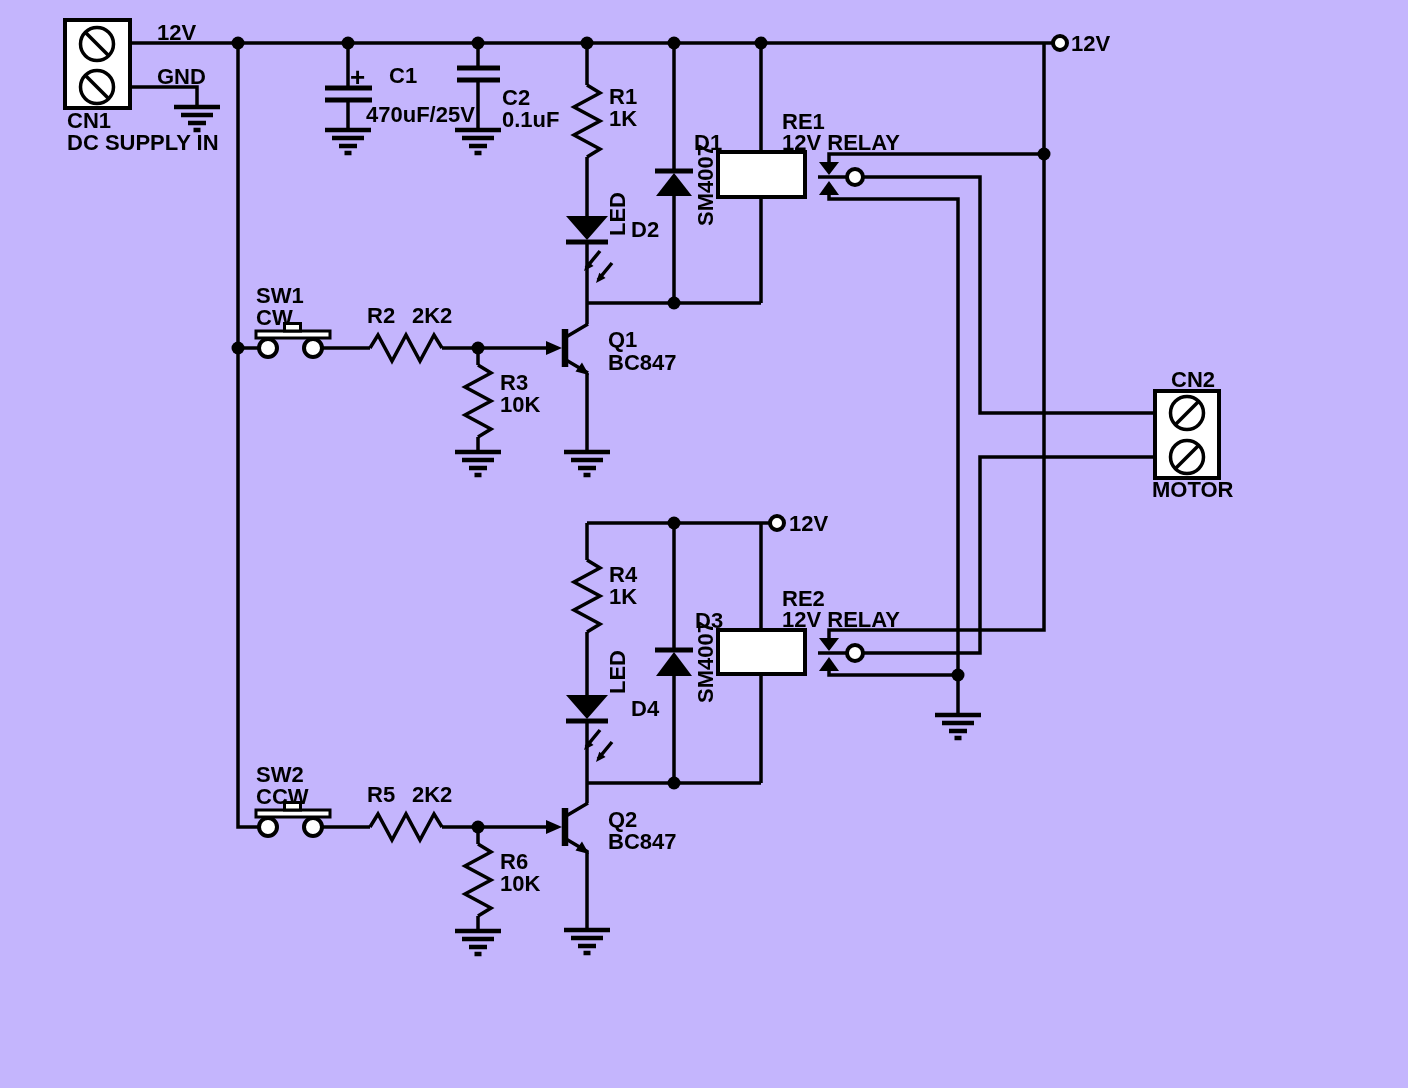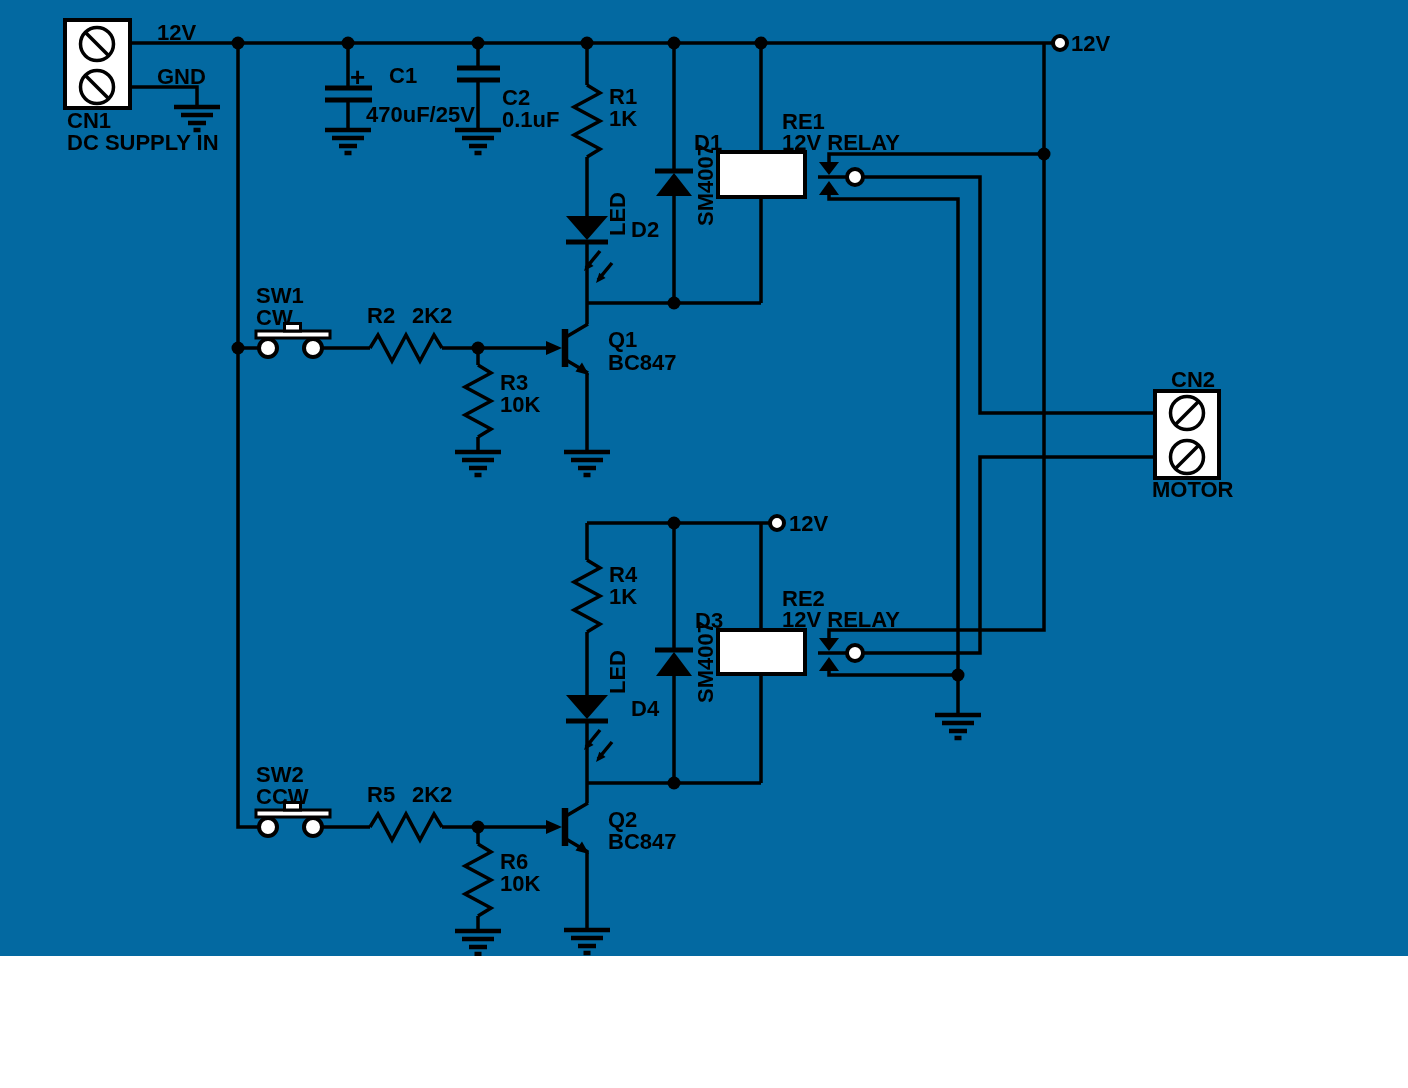--- a/index.html
+++ b/index.html
@@ -1,16 +1,16 @@
 <!DOCTYPE html>
 <html><head>
 <meta charset="utf-8">
 <style>
   html,body{margin:0;padding:0;background:#ffffff;}
-  .stage{position:relative;width:1408px;height:956px;background:#0369a1;overflow:hidden;}
+  .stage{position:relative;width:1408px;height:1088px;background:#c4b5fd;overflow:hidden;}
   svg{display:block;}
   .wire{stroke:#000;stroke-width:3.5;fill:none;stroke-linejoin:miter;stroke-linecap:butt;}
   .plate{stroke:#000;stroke-width:5;fill:none;}
   .bar6{stroke:#000;stroke-width:6.5;fill:none;}
   .solid{fill:#000;stroke:none;}
   .box{fill:#fff;stroke:#000;stroke-width:4;}
   .boxthin{fill:#fff;stroke:#000;stroke-width:3;}
   .dot{fill:#000;stroke:none;}
   .term{fill:#fff;stroke:#000;stroke-width:4;}
   .screw{fill:none;stroke:#000;stroke-width:3.5;}

